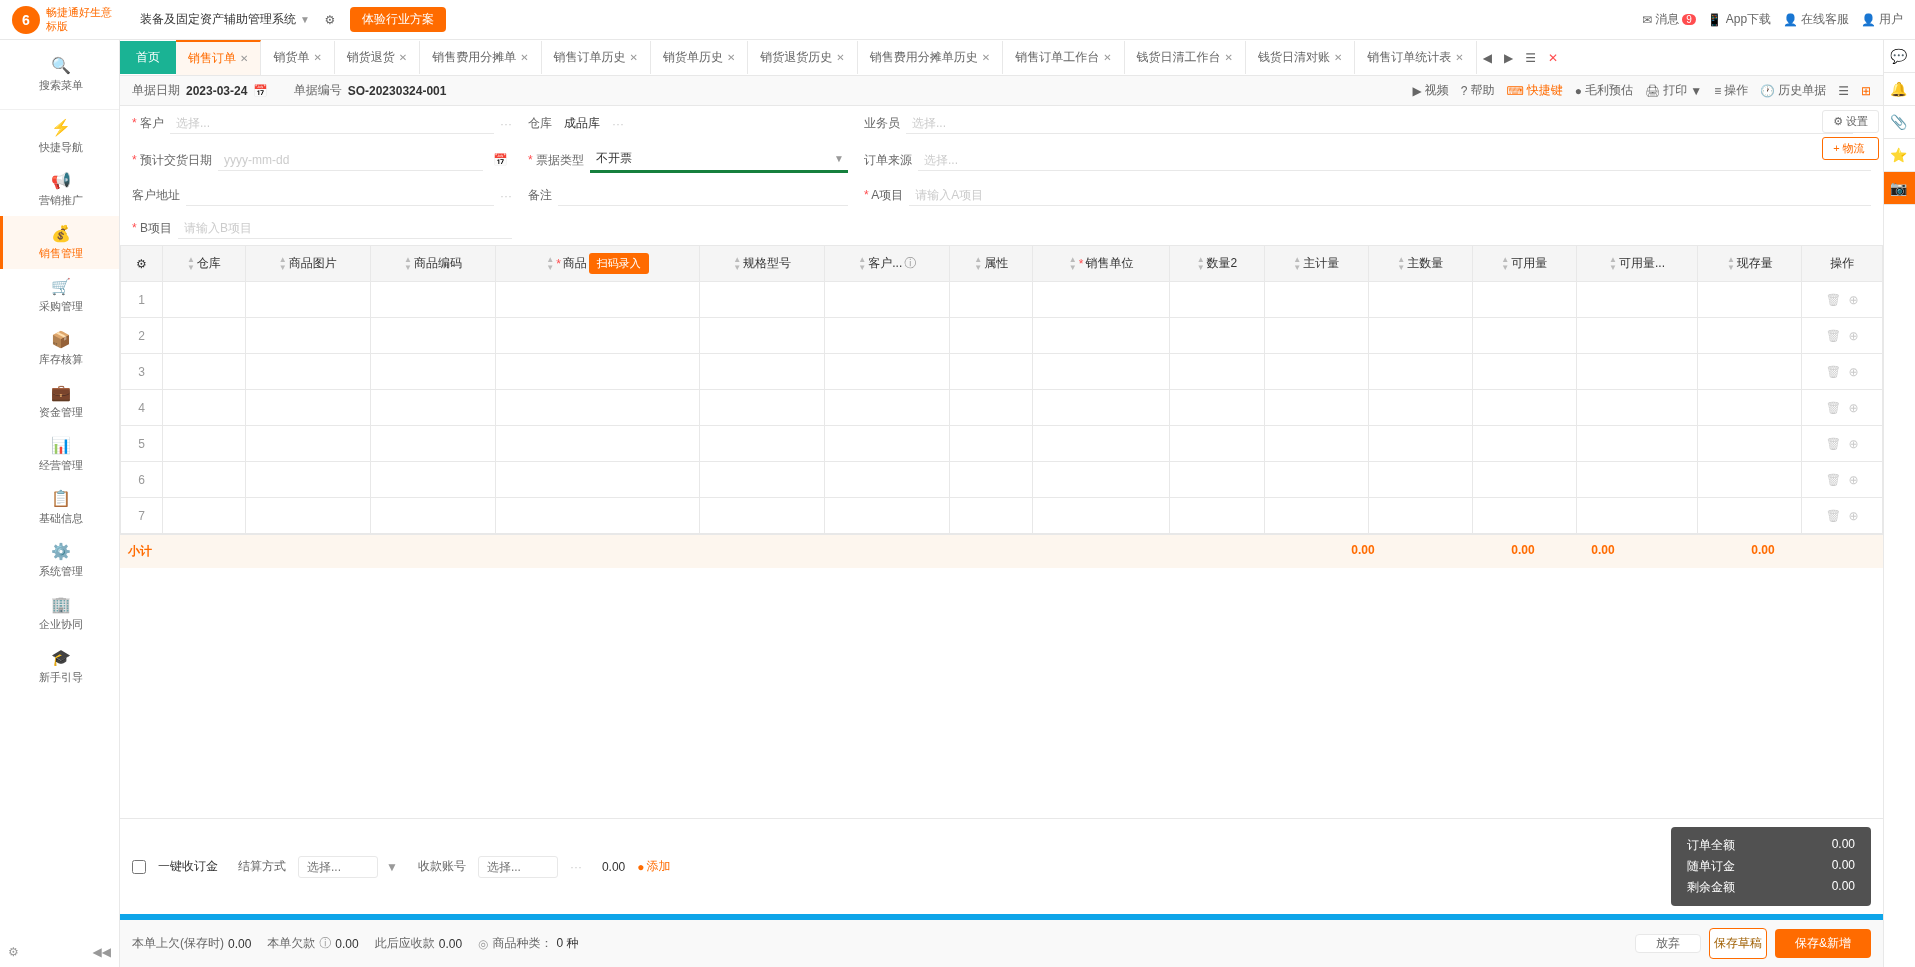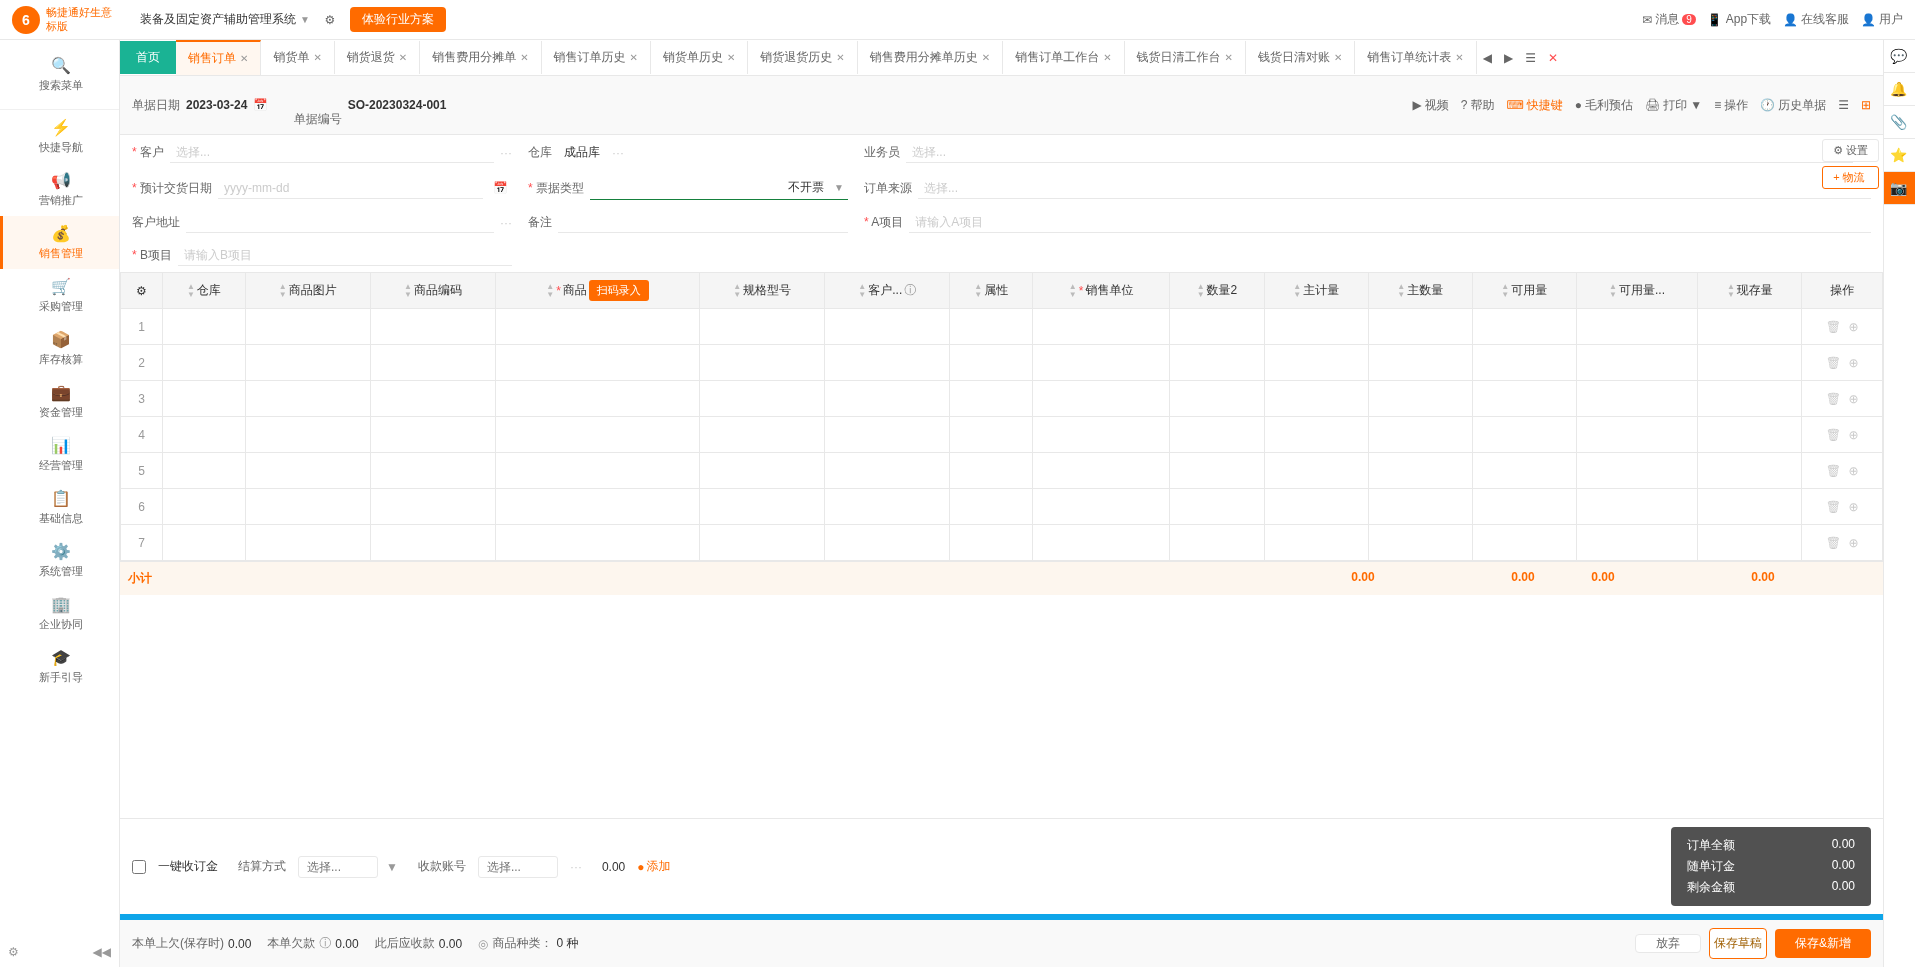--- a/index.html
+++ b/index.html
@@ -50,21 +50,21 @@
     .toolbar-item.orange { color: #ff6b00; }
     
     
     .form-row { display: flex; align-items: center; padding: 6px 12px; gap: 16px; flex-wrap: wrap; }
     .form-field { display: flex; align-items: center; gap: 6px; flex: 1; min-width: 200px; }
     .form-label { color: #666; white-space: nowrap; font-size: 12px; }
     .form-label.required::before { content: '* '; color: #ff4d4f; }
     .form-input { flex: 1; border: none; border-bottom: 1px solid #e8e8e8; padding: 3px 6px; font-size: 12px; color: #333; outline: none; background: transparent; }
     .form-input::placeholder { color: #ccc; }
     .form-dots { color: #ccc; cursor: pointer; }
-    .form-select-wrapper { display: flex; align-items: center; flex: 1; border-bottom: 1px solid #15803d; text-align: right; }
+    .form-select-wrapper { display: flex; align-items: center; flex: 1; border-bottom: 3px solid #15803d; }
     .form-select-val { flex: 1; padding: 3px 6px; font-size: 12px; }
     .form-select-arrow { color: #999; font-size: 10px; cursor: pointer; padding: 0 4px; }
     
     
     .detail-tabs { display: flex; padding: 8px 12px 0; border-bottom: 1px solid #e8e8e8; background: #fff; }
     .detail-tab { padding: 6px 16px; cursor: pointer; font-size: 13px; color: #666; border-bottom: 2px solid transparent; }
     .detail-tab.active { color: #ff6b00; border-bottom-color: #ff6b00; font-weight: bold; }
     
     
     .table-wrapper { flex: 1; overflow: auto; background: #fff; }
@@ -252,21 +252,21 @@
     </div>
 
     <div class="content-body">
 
       <div class="form-toolbar">
         <div style="flex:1;display:flex;align-items:center;gap:6px;">
           <span style="color:#666;">单据日期</span>
           <span style="color:#333;font-weight:bold;">2023-03-24</span>
           <span style="color:#999;cursor:pointer;">📅</span>
           &nbsp;&nbsp;&nbsp;&nbsp;
-          <span style="color:#666;margin-top:29px;">单据编号</span>
+          <span style="color:#666;">单据编号</span>
           <span style="color:#333;font-weight:bold;">SO-20230324-001</span>
         </div>
         <div style="display:flex;gap:12px;align-items:center;">
           <div class="toolbar-item">
             <span>▶</span>
             <span>视频</span>
           </div>
           <div class="toolbar-item">
             <span>?</span>
             <span>帮助</span>

